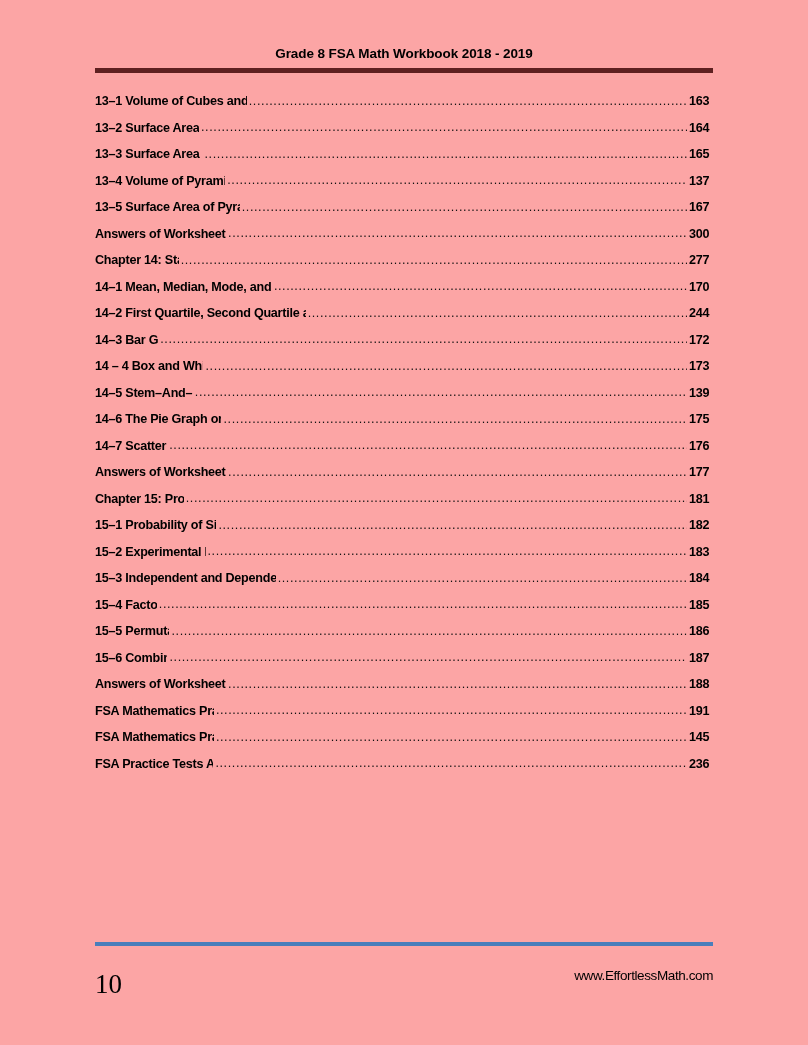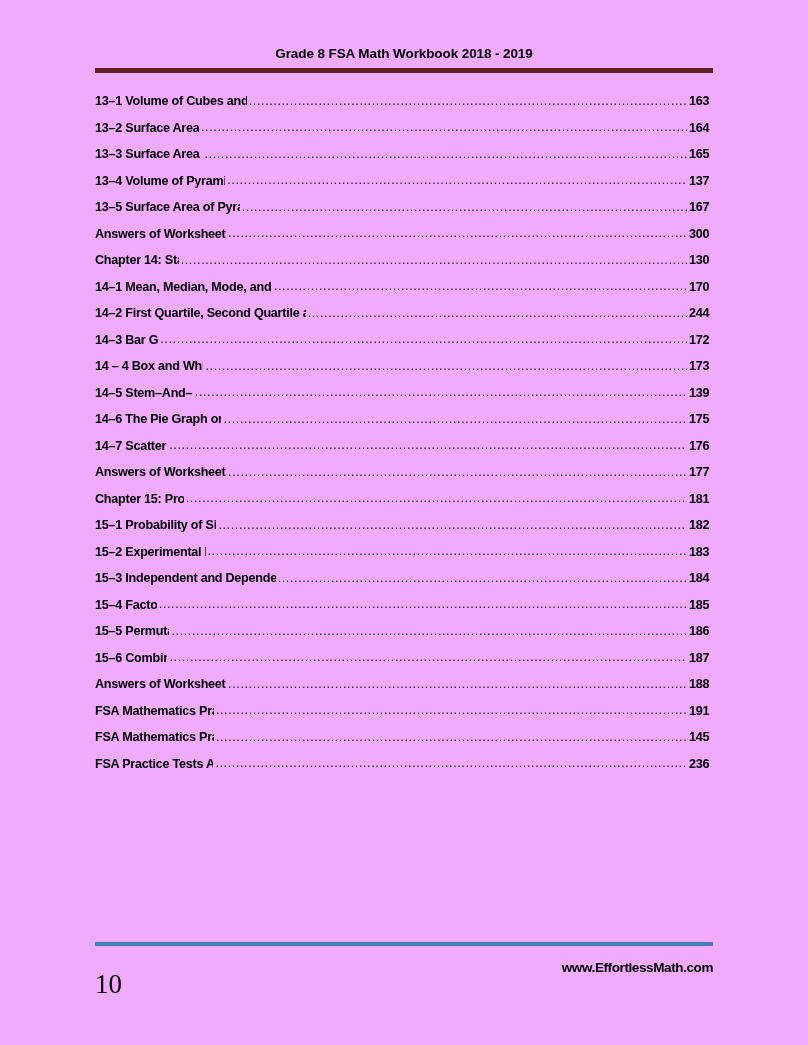--- a/index.html
+++ b/index.html
@@ -10,21 +10,21 @@
   body {
     width: 808px;
     height: 1045px;
     font-family: "Liberation Sans", sans-serif;
     -webkit-font-smoothing: antialiased;
   }
   .page {
     position: relative;
     width: 808px;
     height: 1045px;
-    background: #f0abfc;
+    background: #fca5a5;
     box-sizing: border-box;
     overflow: hidden;
   }
 
   
   .header {
     position: absolute;
     left: 95px;
     top: 46px;
     width: 618px;
@@ -117,23 +117,23 @@
     left: 0px;
     top: 16px;
     font-family: "Liberation Serif", serif;
     font-size: 27px;
     color: #000000;
     line-height: 32px;
   }
   .footer-site {
     position: absolute;
     right: 0px;
-    top: 8px;
+    top: 16px;
     font-size: 13.5px;
-    font-weight: bold;
+    font-weight: normal;
     color: #000000;
     letter-spacing: -0.4px;
     font-stretch: condensed;
   }
 </style>
 </head>
 <body>
 
 <div class="page">
 
@@ -169,21 +169,21 @@
         <span class="pagenum">167</span>
       </div>
       <div class="toc-row normal">
         <span class="title">Answers of Worksheets – Chapter 13</span>
         <span class="leader"></span>
         <span class="pagenum">300</span>
       </div>
       <div class="toc-row bold">
         <span class="title">Chapter 14: Statistics</span>
         <span class="leader"></span>
-        <span class="pagenum">130</span>
+        <span class="pagenum">277</span>
       </div>
       <div class="toc-row normal">
         <span class="title">14–1 Mean, Median, Mode, and Range of the Given Data</span>
         <span class="leader"></span>
         <span class="pagenum">170</span>
       </div>
       <div class="toc-row normal">
         <span class="title">14–2 First Quartile, Second Quartile and Third Quartile of the Given Data</span>
         <span class="leader"></span>
         <span class="pagenum">244</span>

